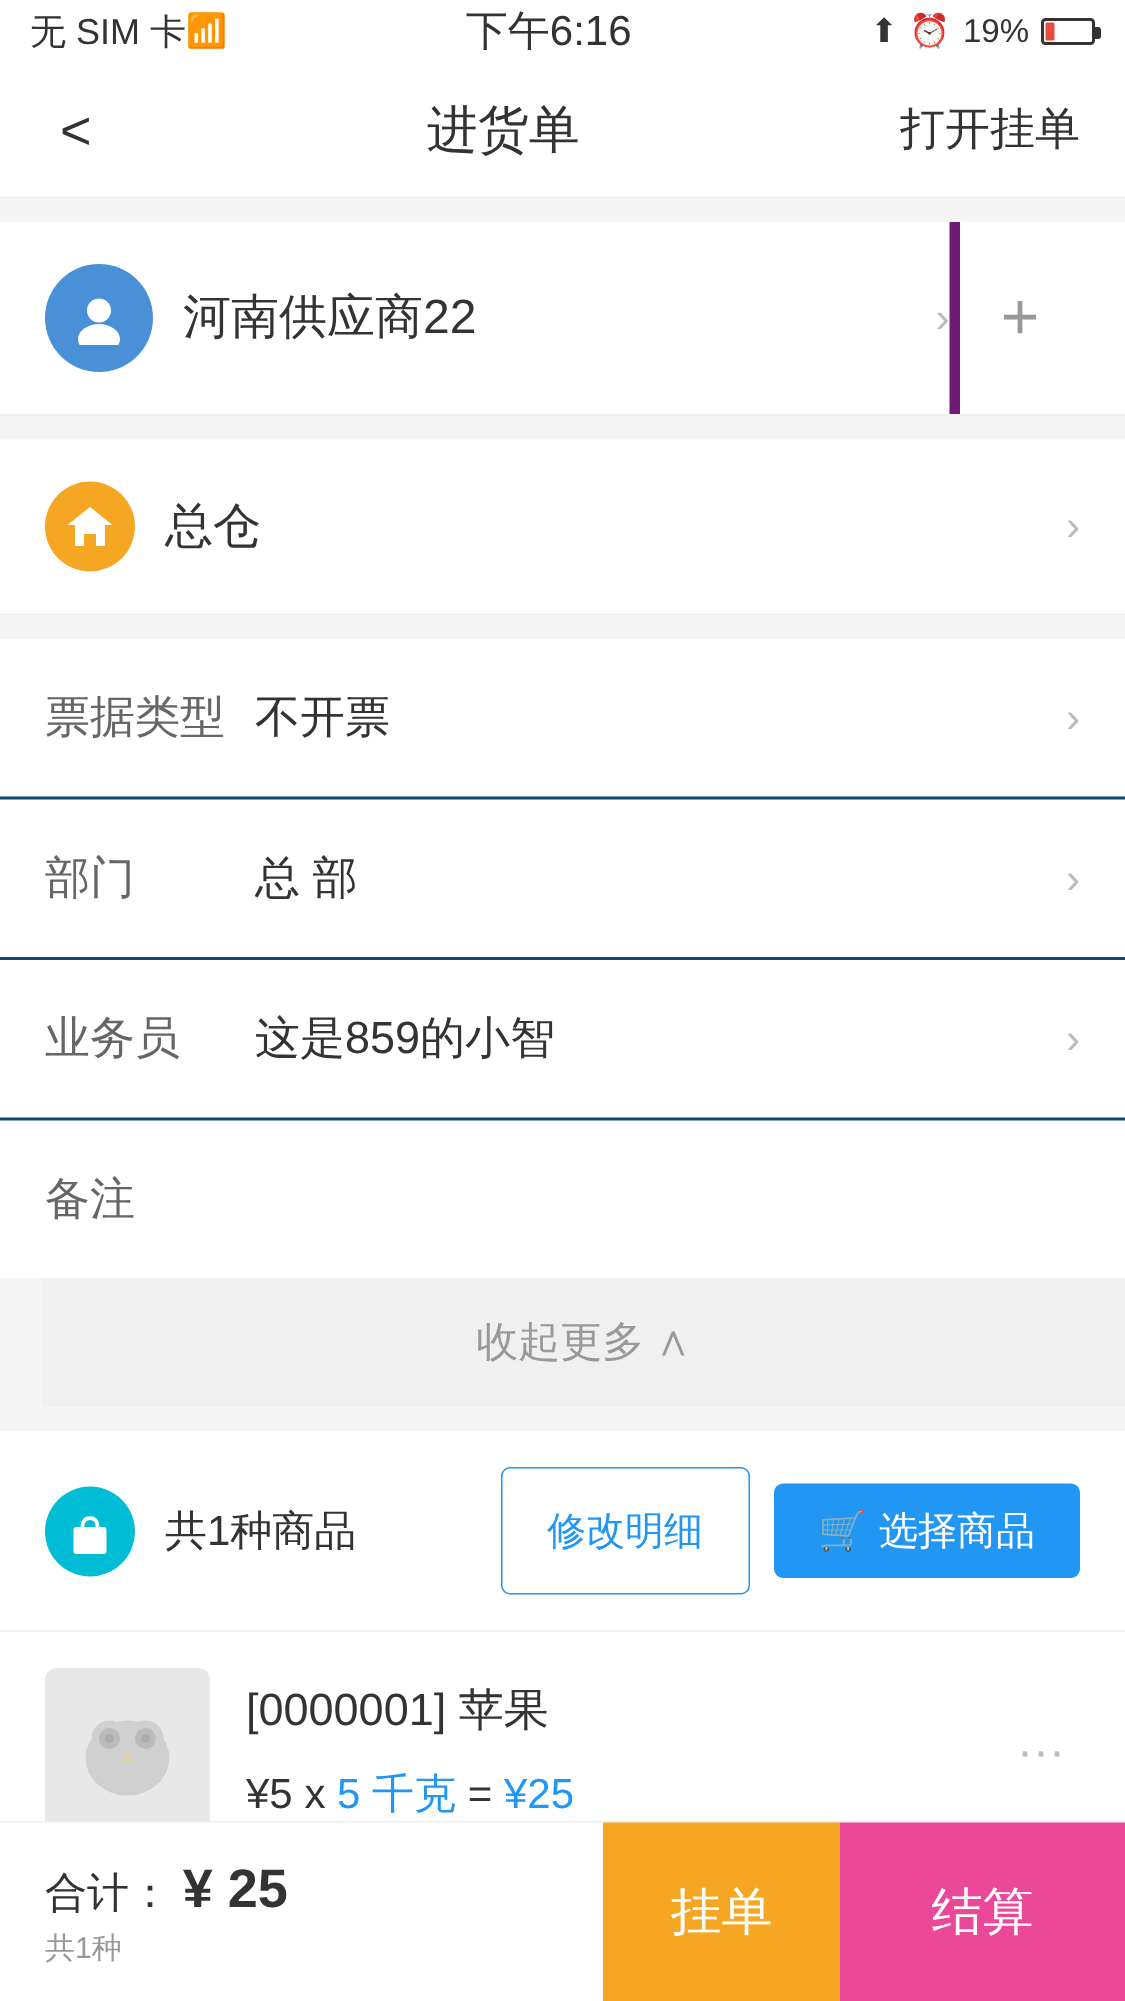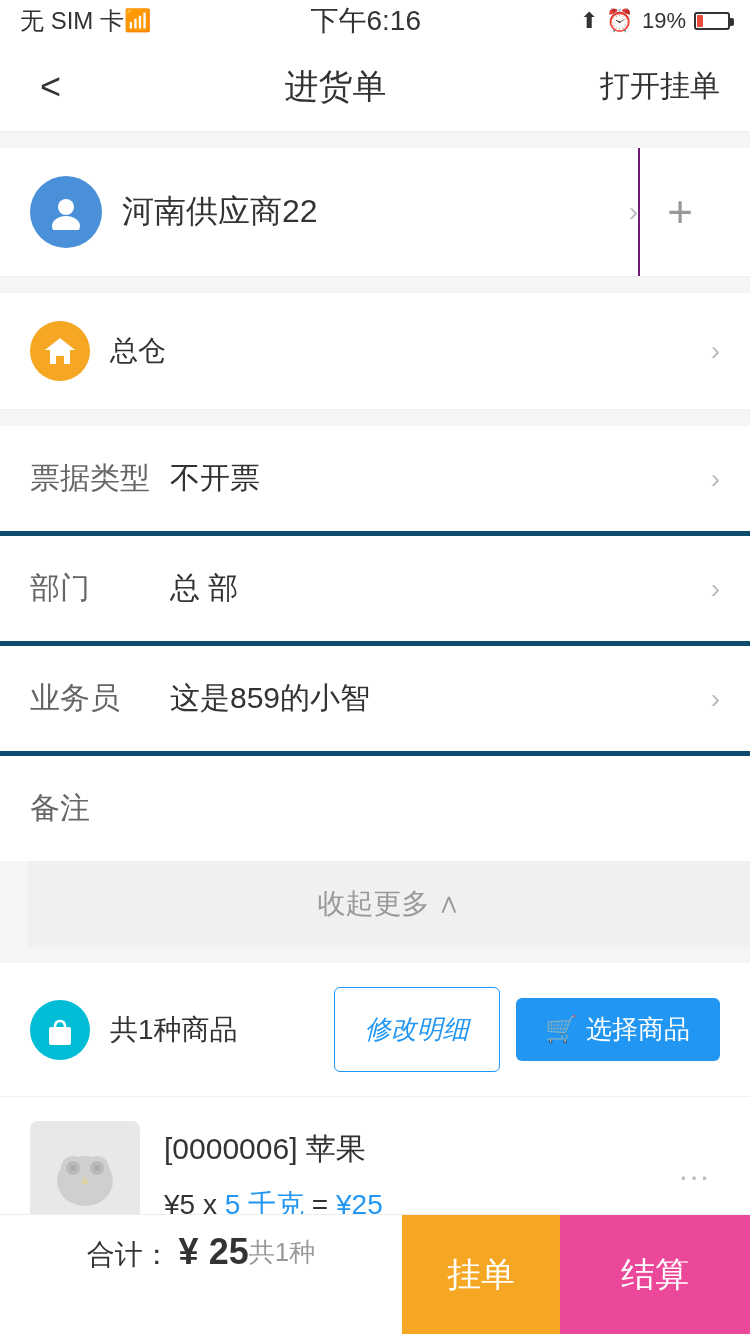--- a/index.html
+++ b/index.html
@@ -89,21 +89,21 @@
       padding: 0 30px;
       display: flex;
       align-items: stretch;
       border-bottom: 1px solid #eee;
     }
     .supplier-main {
       flex: 1;
       display: flex;
       align-items: center;
       padding: 28px 0;
-      border-right: 2px solid #701a75;
+      border-right: 7px solid #701a75;
     }
     .supplier-avatar {
       width: 72px; height: 72px;
       background: #4a90d9;
       border-radius: 50%;
       display: flex; align-items: center; justify-content: center;
       color: white;
       font-size: 30px;
       margin-right: 20px;
       flex-shrink: 0;
@@ -151,34 +151,34 @@
       background: #f5a623;
       border-radius: 50%;
       display: flex; align-items: center; justify-content: center;
       color: white;
       font-size: 28px;
       margin-right: 20px;
       flex-shrink: 0;
     }
     .warehouse-name {
       flex: 1;
-      font-size: 28px;
+      font-size: 32px;
       color: #333;
     }
 
     
     .form-section {
       background: #fff;
       margin-top: 16px;
     }
     .form-row {
       display: flex;
       align-items: center;
       padding: 32px 30px;
-      border-bottom: 5px solid #0c4a6e;
+      border-bottom: 2px solid #0c4a6e;
     }
     .form-row:last-child {
       border-bottom: none;
     }
     .form-label {
       width: 140px;
       font-size: 30px;
       color: #666;
       flex-shrink: 0;
     }
@@ -231,21 +231,20 @@
     }
     .btn-modify {
       border: 1px solid #2196F3;
       color: #2196F3;
       background: #fff;
       padding: 24px 30px;
       border-radius: 6px;
       font-size: 26px;
       margin-right: 16px;
       cursor: pointer;
-      font-style: italic;
     }
     .btn-select {
       background: #2196F3;
       color: #fff;
       border: none;
       padding: 14px 30px;
       border-radius: 6px;
       font-size: 26px;
       cursor: pointer;
       display: flex;
@@ -303,35 +302,35 @@
       height: 120px;
       display: flex;
       align-items: stretch;
       background: #fff;
       border-top: 1px solid #eee;
     }
     .total-section {
       flex: 1;
       padding: 16px 30px;
       display: flex;
-      flex-direction: row;
+      flex-direction: column;
       justify-content: center;
     }
     .total-label {
       font-size: 28px;
       color: #333;
     }
     .total-amount {
       font-size: 36px;
       font-weight: bold;
       color: #333;
       display: inline;
     }
     .total-count {
-      font-size: 26px;
+      font-size: 20px;
       color: #999;
       margin-top: 4px;
     }
     .btn-pending {
       width: 158px;
       background: #f5a623;
       color: #fff;
       font-size: 34px;
       border: none;
       cursor: pointer;
@@ -460,21 +459,21 @@
           <circle cx="52" cy="32" r="12" fill="#999"></circle>
           <circle cx="28" cy="32" r="7" fill="#555"></circle>
           <circle cx="52" cy="32" r="7" fill="#555"></circle>
           <circle cx="28" cy="32" r="3" fill="#222"></circle>
           <circle cx="52" cy="32" r="3" fill="#222"></circle>
           <polygon points="40,40 36,48 44,48" fill="#c8a000"></polygon>
         </svg>
       </div>
       <div class="product-info">
         <div class="product-name">
-          <span>[0000006]</span>
+          <span>[0000001]</span>
           <span>苹果</span>
         </div>
         <div class="product-price">
           <span>¥5</span>
           <span> x </span>
           <span class="price-highlight">5</span>
           <span class="price-highlight">千克</span>
           <span> = </span>
           <span class="price-highlight">¥25</span>
         </div>

